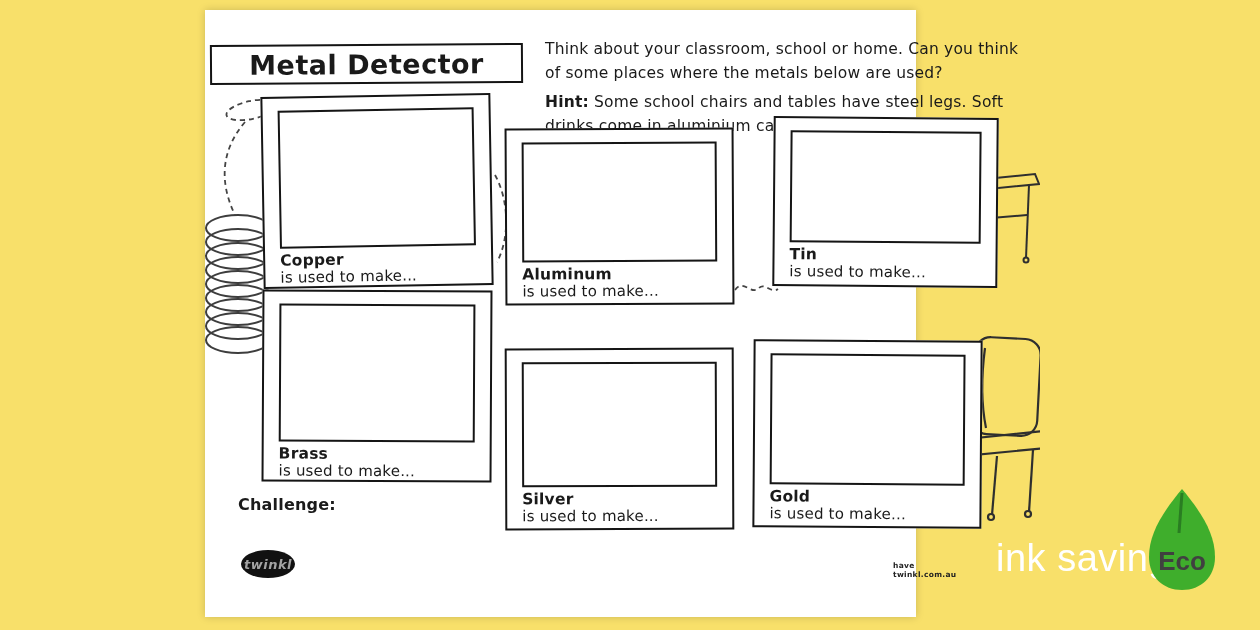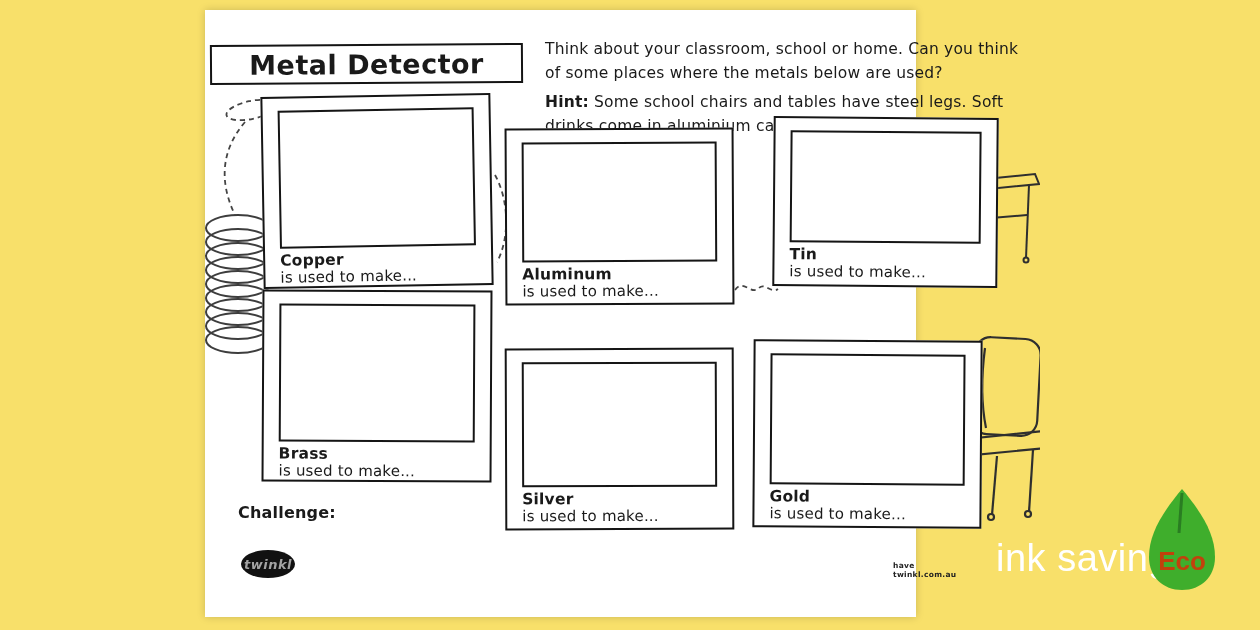--- a/index.html
+++ b/index.html
@@ -30,21 +30,21 @@
     font-size:15.5px;line-height:1.55;letter-spacing:.2px;
   }
   .b{font-weight:bold;text-align:right;}
   .frame{
     position:absolute;background:#fff;border:2px solid #151515;
     padding:12px 15px 0;z-index:2;
   }
   .draw{border:2px solid #151515;width:100%;background:#fff;}
   .m-name{font-weight:bold;font-size:15.5px;line-height:18px;margin-top:3px;letter-spacing:.2px;}
   .m-cap{font-size:15px;line-height:17px;letter-spacing:.2px;}
-  .challenge{position:absolute;left:33px;top:485px;width:560px;z-index:2;margin-top:8px;}
+  .challenge{position:absolute;left:33px;top:485px;width:560px;z-index:2;}
   .challenge .lbl{font-weight:bold;font-size:16px;letter-spacing:.2px;}
   .challenge .txt{font-size:15.5px;margin-top:4px;letter-spacing:.2px;}
   .logo{
     position:absolute;left:36px;top:540px;width:54px;height:28px;z-index:2;
     background:#111;border-radius:50%;display:flex;align-items:center;justify-content:center;
     color:#a3a3a3;font-style:italic;font-weight:bold;font-size:13px;letter-spacing:.5px;
   }
   .visit{
     position:absolute;left:688px;top:551px;z-index:2;
     font-size:7.5px;font-weight:bold;color:#222;letter-spacing:.3px;
@@ -52,21 +52,21 @@
   .deco{position:absolute;left:0;top:0;z-index:1;}
   .ink-saving{
     position:absolute;left:960px;top:537px;width:178px;text-align:right;
     font-family:"Liberation Sans", sans-serif;
     font-size:38px;color:#ffffff;letter-spacing:.5px;margin-left:32px;
   }
   .eco-leaf{position:absolute;left:1146px;top:489px;}
   .eco-text{
     position:absolute;left:1146px;top:546px;width:72px;text-align:center;
     font-family:"Liberation Sans", sans-serif;
-    font-size:26px;font-weight:bold;color:#c2410c;
+    font-size:26px;font-weight:bold;color:#404040;
   }
 </style>
 </head>
 <body>
 
 <div class="page">
 
   <svg class="deco" width="835" height="607" viewBox="0 0 835 607">
     <g stroke="#3d3d3d" stroke-width="2" fill="none">
       <ellipse cx="33" cy="218" rx="32" ry="13"></ellipse>

